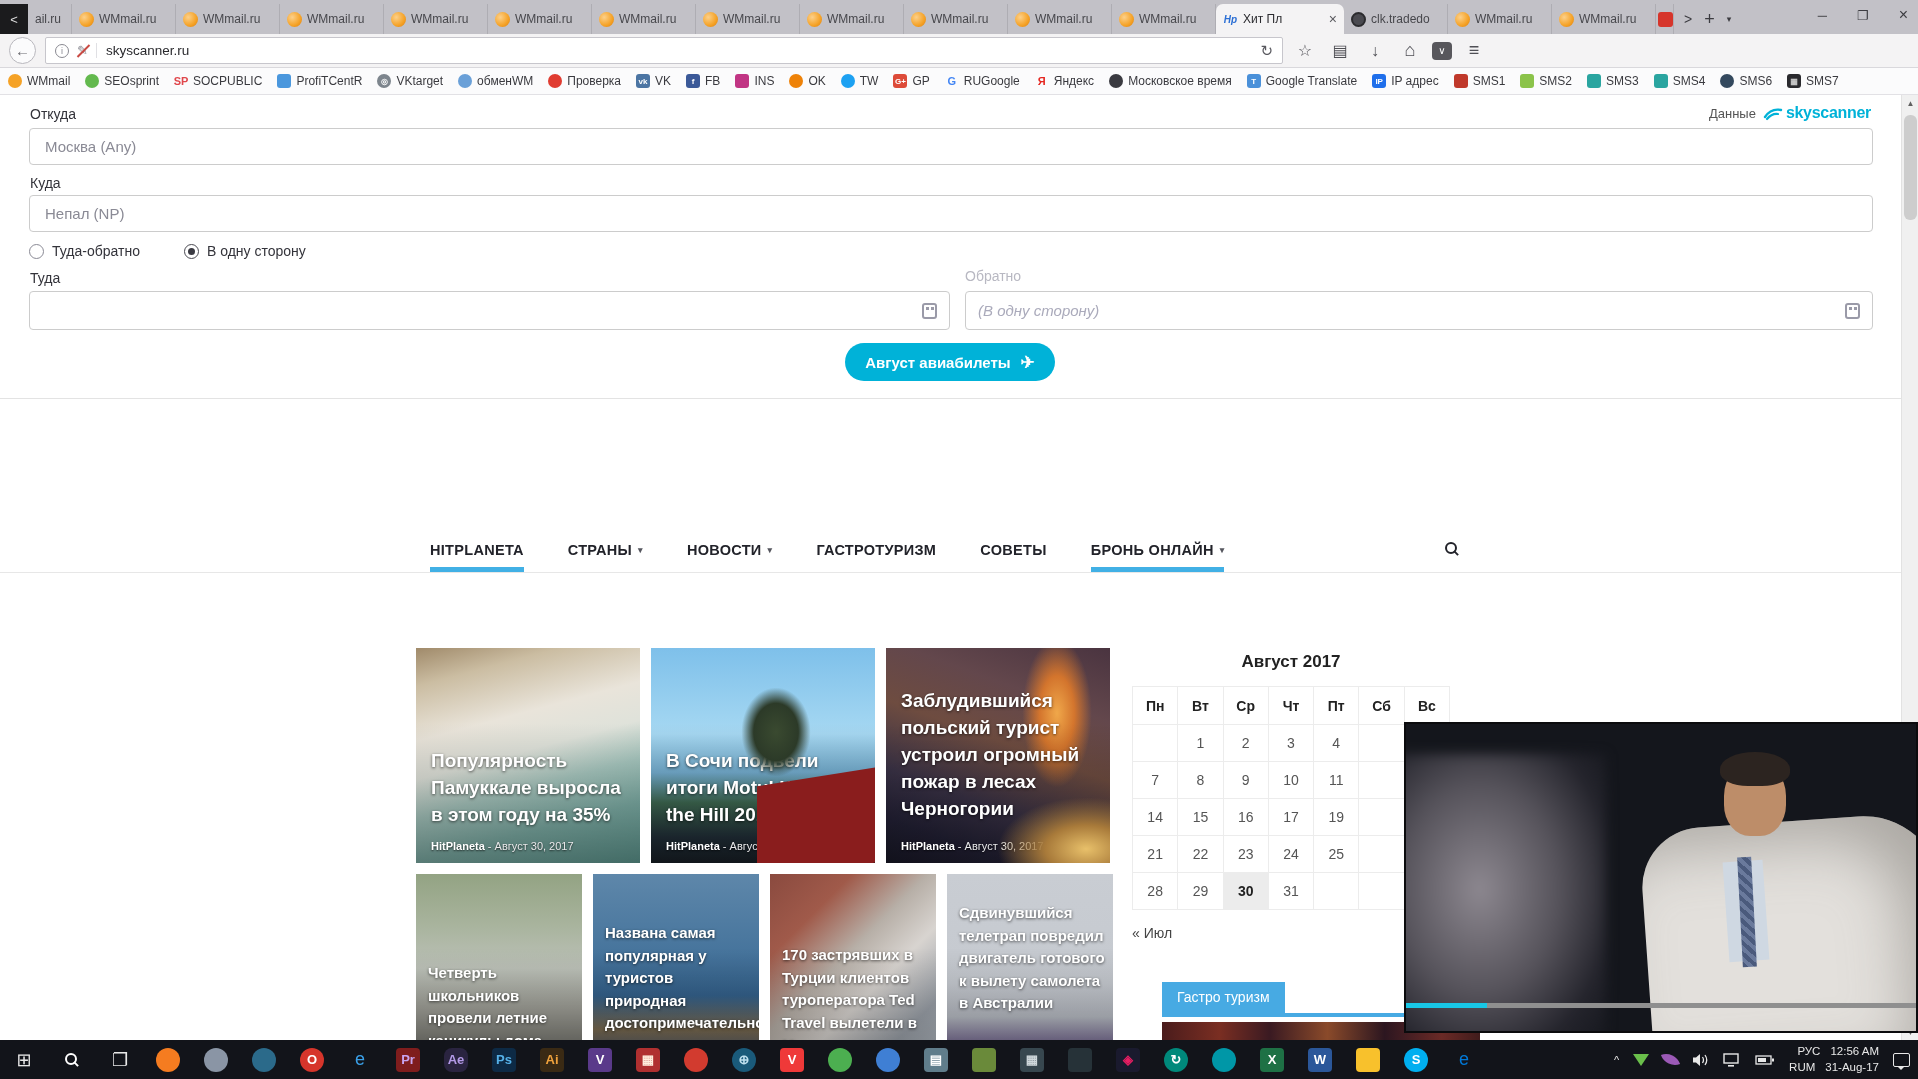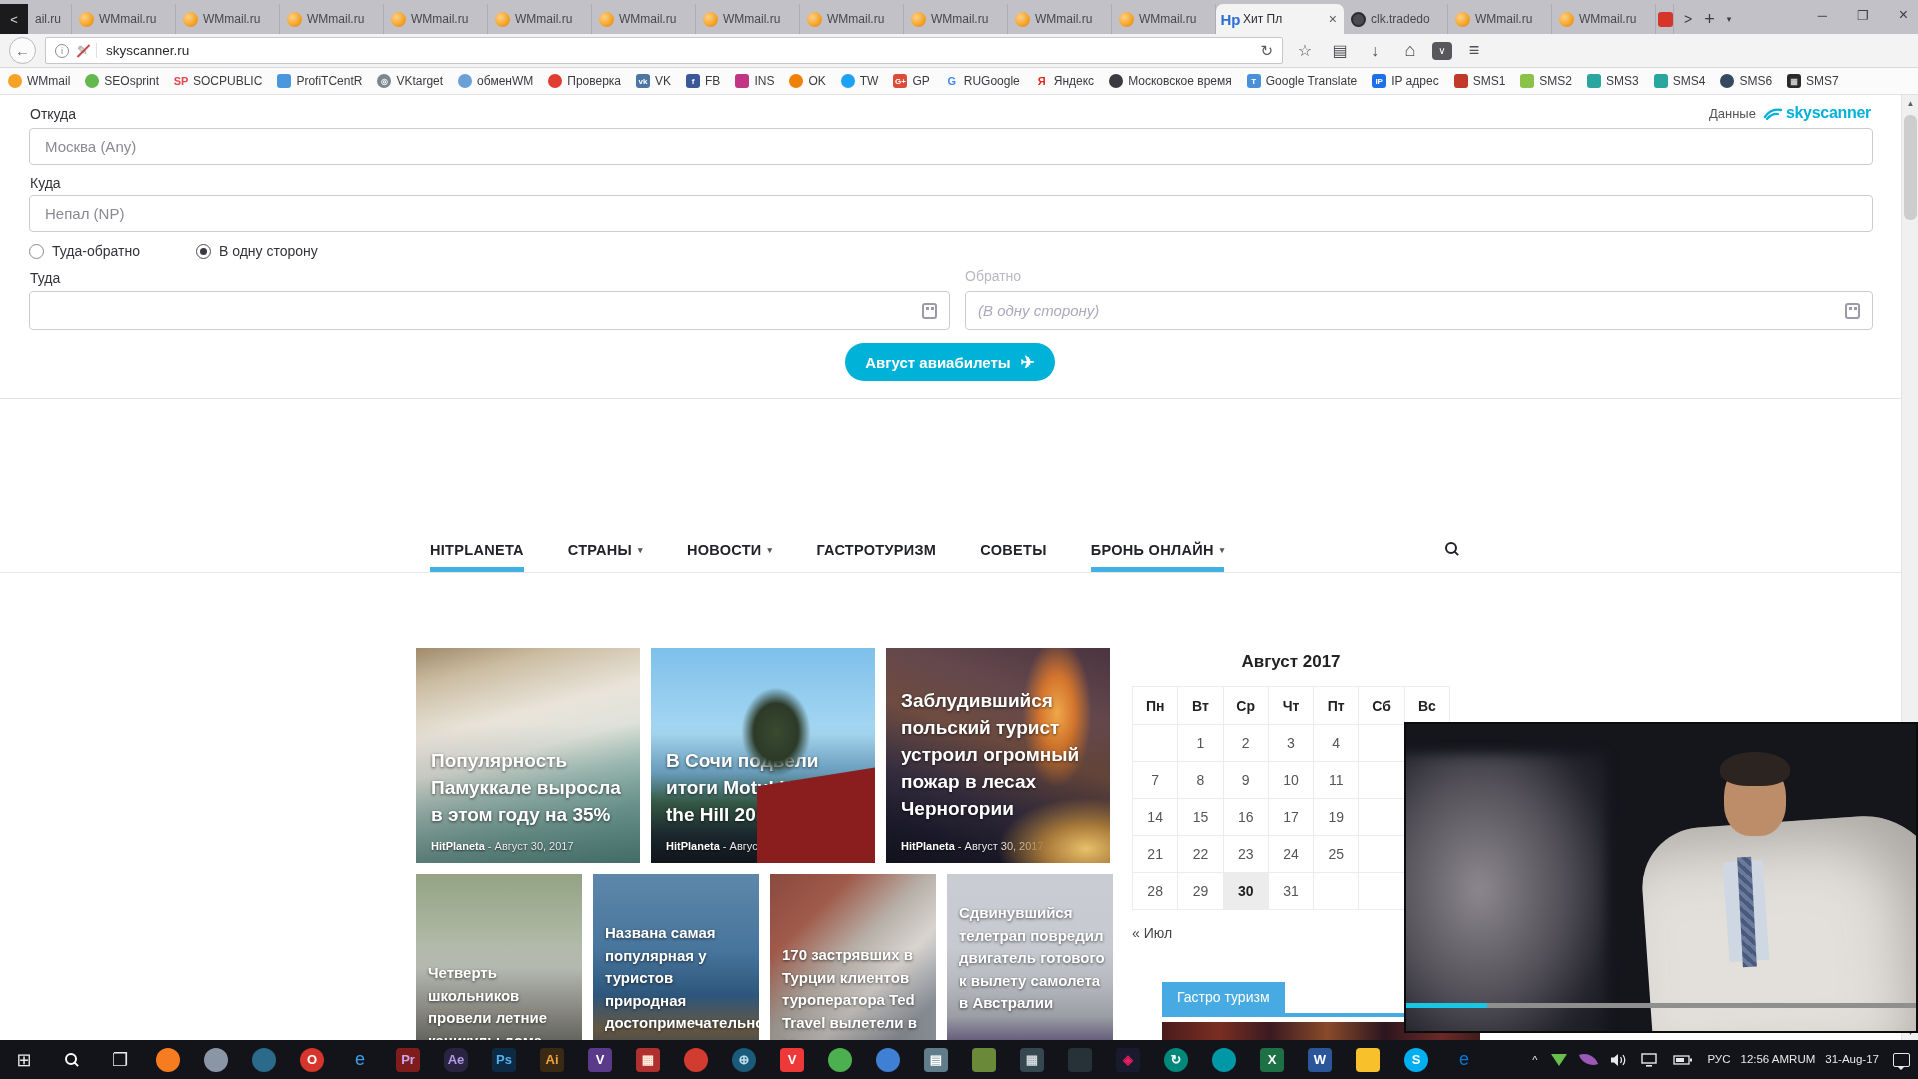--- a/index.html
+++ b/index.html
@@ -8,21 +8,21 @@
 
   
   .tabbar{height:34px;background:#c2c1c7;display:flex;align-items:flex-end;position:relative}
   .tabscroll{width:28px;height:30px;background:#1b1b1d;color:#ddd;display:flex;align-items:center;justify-content:center;font-size:13px;flex:none}
   .tab{height:30px;display:flex;align-items:center;padding:0 7px;width:104px;flex:none;border-right:1px solid #aeadb3;color:#47474c;font-size:12px;overflow:hidden}
   .tab.partial{width:44px}
   .tab.sliver{width:18px;padding:0 2px}
   .tab.active{background:#f4f3f4;border-radius:7px 7px 0 0;border-right:none;width:128px;color:#2a2a2e}
   .tfav{width:15px;height:15px;flex:none;margin-right:5px;display:flex;align-items:center;justify-content:center;font-size:8px;font-weight:bold}
   .tfav.wm{border-radius:50%;background:radial-gradient(circle at 35% 35%,#fcd08a,#f5a226 60%,#d97d12)}
-  .tfav.hp{color:#2b6fd4;font-size:15px;}
+  .tfav.hp{color:#2b6fd4;font-size:10px;font-style:italic}
   .tfav.clk{border-radius:50%;background:#4a4a50;border:2px solid #2b2b2e}
   .tfav.redf{border-radius:3px;background:#d6352b}
   .tlabel{white-space:nowrap;overflow:hidden;flex:1}
   .tclose{margin-left:3px;font-size:14px;color:#5a5a5f;flex:none}
   .tab-after{display:flex;align-items:center;height:30px;color:#3c3c41;gap:12px;padding:0 10px;font-size:14px}
   .win-controls{position:absolute;right:10px;top:0;height:30px;display:flex;align-items:center;gap:30px;color:#3c3c41;font-size:13px}
 
   .toolbar{height:34px;background:#f4f3f4;display:flex;align-items:center;padding:0 9px;gap:9px;border-bottom:1px solid #d9d8dc}
   .backbtn{width:27px;height:27px;border:1px solid #b9b8be;border-radius:50%;color:#6a6a6f;display:flex;align-items:center;justify-content:center;font-size:15px;background:#fbfbfc;flex:none}
   .urlbar{flex:1;max-width:1238px;height:27px;background:#fff;border:1px solid #c7c6cc;border-radius:2px;display:flex;align-items:center;padding:0 9px;gap:8px}
@@ -43,21 +43,21 @@
   .bm{display:flex;align-items:center;gap:5px;flex:none}
   .bmi{width:14px;height:14px;border-radius:3px;font-size:8px;font-weight:bold;color:#fff;display:flex;align-items:center;justify-content:center;flex:none}
   .bmt{background:transparent;font-size:11px}
 
   
   .page{position:absolute;top:95px;left:0;right:0;bottom:39px;background:#fff;overflow:hidden}
   .attrib{position:absolute;top:9px;right:47px;display:flex;align-items:center;gap:7px;font-size:13px;color:#555}
   .skylogo{color:#00b2d8;font-weight:bold;font-size:16px;letter-spacing:-.3px;display:flex;align-items:center;gap:3px}
   .form-label{position:absolute;left:30px;font-size:14px;color:#33333a}
   .tinput{position:absolute;left:29px;width:1844px;height:37px;border:1px solid #ccc;border-radius:4px;background:#fff;font-size:15px;color:#8a8a95;padding:0 15px;font-family:"Liberation Sans",sans-serif}
-  .radios{position:absolute;left:29px;top:148px;display:flex;align-items:center;gap:56px;font-size:14px;color:#33333a}
+  .radios{position:absolute;left:29px;top:148px;display:flex;align-items:center;gap:44px;font-size:14px;color:#33333a}
   .radio{display:flex;align-items:center;gap:8px}
   .rdot{width:15px;height:15px;border:1px solid #8a8a95;border-radius:50%;position:relative;flex:none}
   .rdot.sel{border-color:#4a4a52}
   .rdot.sel::after{content:"";position:absolute;left:3px;top:3px;width:7px;height:7px;border-radius:50%;background:#3a3a42}
   .datebox{position:absolute;height:39px;border:1px solid #ccc;border-radius:4px;background:#fff;display:flex;align-items:center;padding:0 12px;font-size:15px}
   .datebox .ph{font-style:italic;color:#aab;flex:1}
   .calico{width:15px;height:16px;border:2px solid #9a9aa8;border-radius:3px;position:relative;flex:none}
   .calico::after{content:"";position:absolute;top:2px;left:2px;width:3px;height:3px;background:#9a9aa8;box-shadow:5px 0 0 #9a9aa8}
   .find-btn{position:absolute;left:845px;top:248px;width:210px;height:38px;border:none;border-radius:19px;background:#00b2d8;color:#fff;font-weight:bold;font-size:15px;display:flex;align-items:center;justify-content:center;gap:10px;font-family:"Liberation Sans",sans-serif;cursor:pointer}
   .divider{position:absolute;left:0;top:303px;width:100%;height:1px;background:#e3e3e3}
@@ -123,21 +123,21 @@
   
   .taskbar{position:absolute;left:0;bottom:0;width:100%;height:39px;background:#12141a;display:flex;align-items:center;z-index:100;color:#e8e8e8}
   .tb-apps{display:flex;align-items:center;height:100%}
   .tb-app{width:48px;height:100%;display:flex;align-items:center;justify-content:center}
   .tb-gl{width:24px;height:24px;display:flex;align-items:center;justify-content:center;font-size:13px;font-weight:bold;border-radius:4px}
   .tb-gl.noicon{background:transparent;font-size:18px;font-weight:normal}
   .tray{position:absolute;right:8px;top:0;height:100%;display:flex;align-items:center;gap:14px}
   .tray .ti{color:#e8e8e8;font-size:13px;display:flex;align-items:center;justify-content:center}
   .gr-arrow{width:0;height:0;border-left:8px solid transparent;border-right:8px solid transparent;border-top:12px solid #6abf4b}
   .feather{width:15px;height:15px;background:#9b59b6;border-radius:0 100% 0 100%;transform:rotate(-20deg)}
-  .clockblk{display:flex;flex-direction:row;justify-content:center;font-size:11.5px;line-height:1.35;text-align:right}
+  .clockblk{display:flex;flex-direction:column;justify-content:center;font-size:11.5px;line-height:1.35;text-align:right}
   .clockblk .row{display:flex;gap:10px;justify-content:flex-end}
   .notif{width:17px;height:14px;border:1px solid #e8e8e8;border-radius:2px;position:relative}
   .notif::after{content:"";position:absolute;left:3px;bottom:-4px;border-left:4px solid transparent;border-right:4px solid transparent;border-top:4px solid #e8e8e8}
 </style>
 </head>
 <body>
 
 <div class="tabbar">
   <div class="tabscroll">&lt;</div>
   <div style="display:flex;align-items:flex-end;height:34px">

